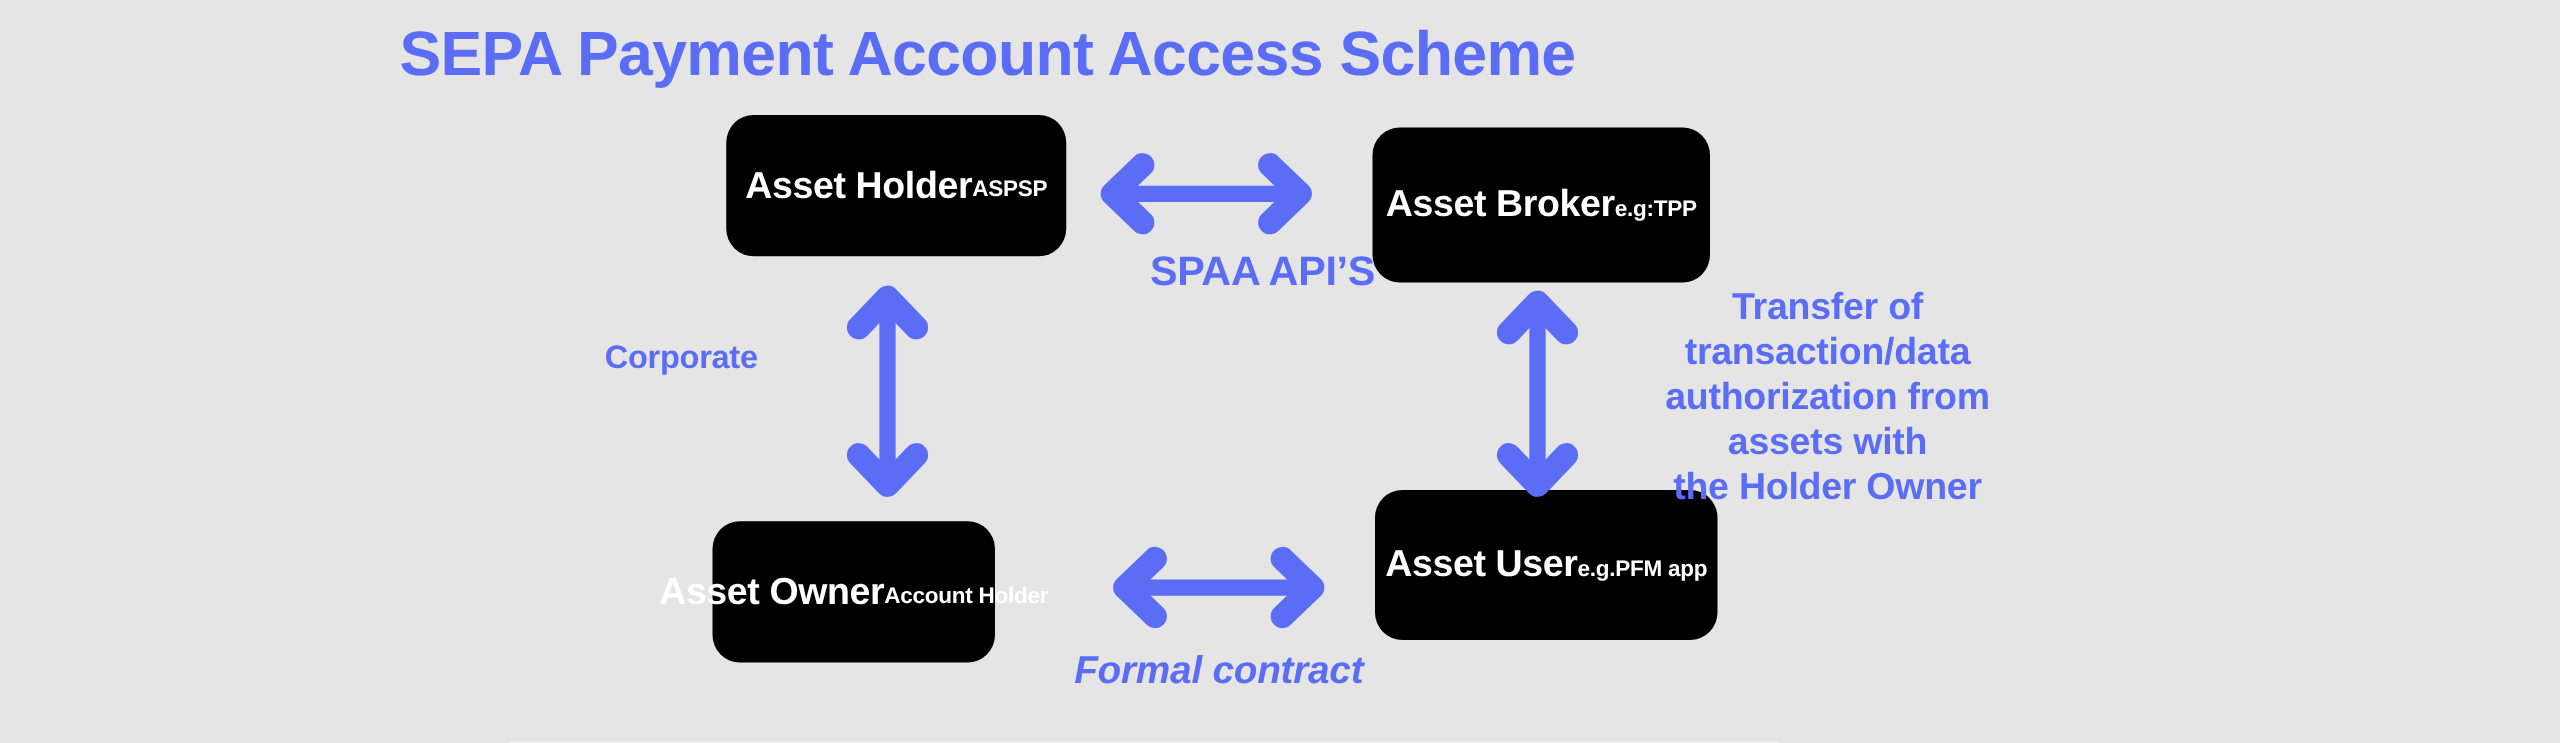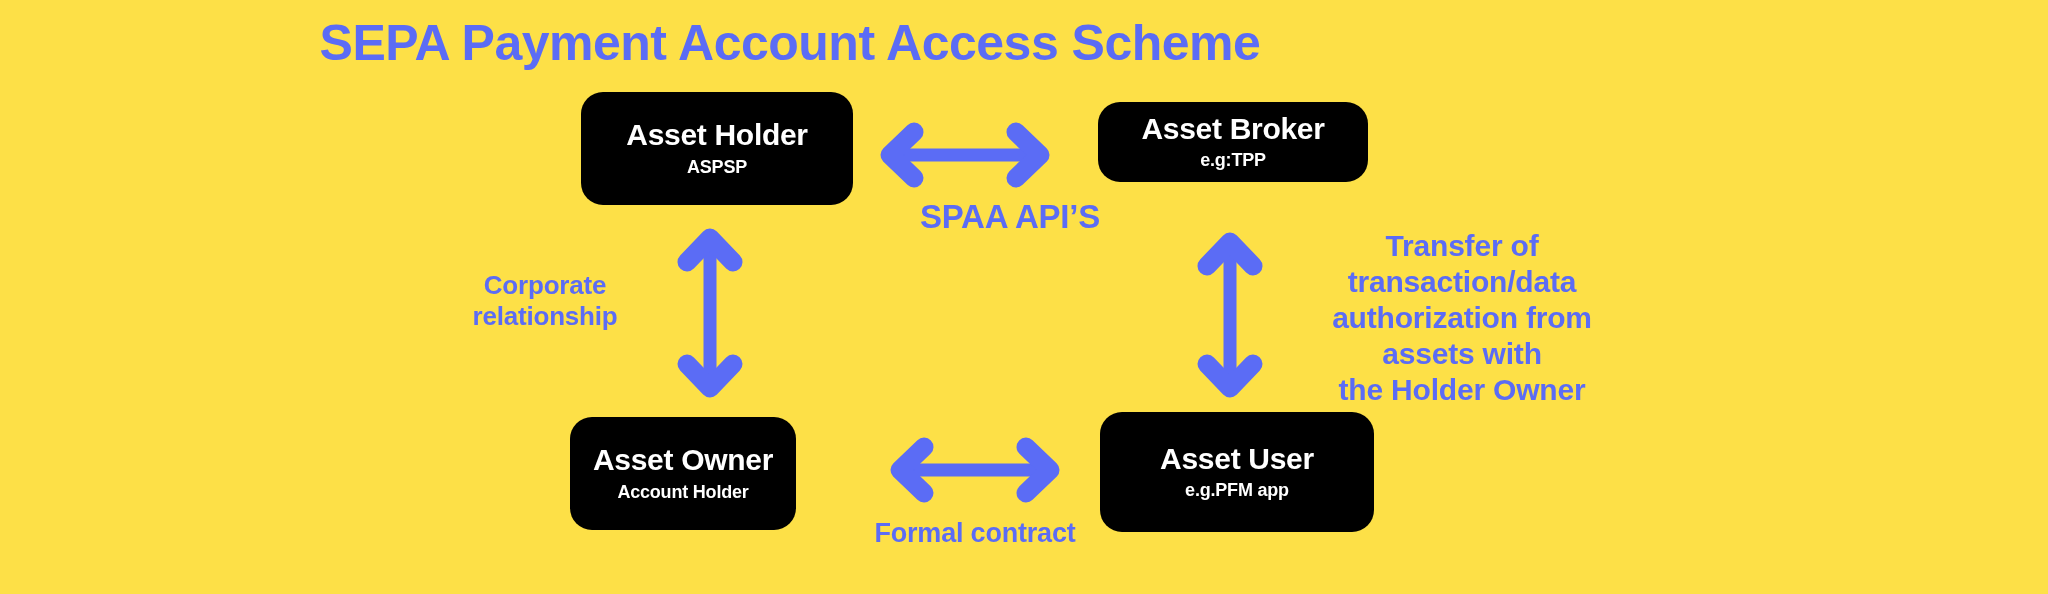--- a/index.html
+++ b/index.html
@@ -8,21 +8,21 @@
     background: #ffffff;
   }
   body {
     font-family: "Liberation Sans", sans-serif;
     -webkit-font-smoothing: antialiased;
   }
   #canvas {
     position: relative;
     width: 2048px;
     height: 594px;
-    background: #fde047;
+    background: #e5e5e5;
     overflow: hidden;
   }
 
   
   .title {
     position: absolute;
     left: 0;
     top: 14px;
     width: 1580px;
     text-align: center;
@@ -32,21 +32,21 @@
     color: #5b6cf5;
     white-space: nowrap;
   }
 
   
   .node {
     position: absolute;
     background: #000000;
     border-radius: 22px;
     display: flex;
-    flex-direction: column;
+    flex-direction: row;
     align-items: center;
     justify-content: center;
     color: #ffffff;
     box-sizing: border-box;
   }
   .node .node-title {
     font-size: 30px;
     font-weight: 800;
     line-height: 1.05;
     letter-spacing: -0.3px;
@@ -55,23 +55,23 @@
   .node .node-sub {
     font-size: 18px;
     font-weight: 700;
     line-height: 1.1;
     margin-top: 7px;
     letter-spacing: -0.2px;
     white-space: nowrap;
   }
 
   #node-asset-holder { left: 581px;  top: 92px;  width: 272px; height: 113px; }
-  #node-asset-broker { left: 1098px; top: 102px; width: 270px; height: 80px; }
+  #node-asset-broker { left: 1098px; top: 102px; width: 270px; height: 124px; }
   #node-asset-owner  { left: 570px;  top: 417px; width: 226px; height: 113px; }
-  #node-asset-user   { left: 1100px; top: 412px; width: 274px; height: 120px; }
+  #node-asset-user   { left: 1100px; top: 392px; width: 274px; height: 120px; }
 
   
   .arrow { position: absolute; }
   .arrow svg { display: block; overflow: visible; }
 
   #arrow-holder-broker { left: 870px; top: 125px; width: 190px; height: 60px; }
   #arrow-owner-user    { left: 880px; top: 440px; width: 190px; height: 60px; }
   #arrow-holder-owner  { left: 680px; top: 218px; width: 60px; height: 190px; }
   #arrow-broker-user   { left: 1200px; top: 222px; width: 60px; height: 186px; }
 
@@ -97,22 +97,23 @@
     width: 250px;
     text-align: center;
     font-size: 26px;
     line-height: 1.18;
   }
   #label-formal {
     left: 810px;
     top: 518px;
     width: 330px;
     text-align: center;
-    font-size: 27px;
+    font-size: 31px;
     white-space: nowrap;
+    font-style: italic;
   }
   #label-transfer {
     left: 1302px;
     top: 228px;
     width: 320px;
     text-align: center;
     font-size: 30px;
     line-height: 1.2;
   }
   .edge-label .line { display: block; }
@@ -173,21 +174,20 @@
       <line x1="30" y1="20" x2="30" y2="166" stroke="#5b6cf5" stroke-width="13" stroke-linecap="round"></line>
       <polyline points="7,44 30,20 53,44" fill="none" stroke="#5b6cf5" stroke-width="19" stroke-linecap="round" stroke-linejoin="round"></polyline>
       <polyline points="7,142 30,166 53,142" fill="none" stroke="#5b6cf5" stroke-width="19" stroke-linecap="round" stroke-linejoin="round"></polyline>
     </svg>
   </div>
 
   <div class="edge-label" id="label-spaa">SPAA API’S</div>
 
   <div class="edge-label" id="label-corporate">
     <span class="line">Corporate</span>
-    <span class="line">relationship</span>
   </div>
 
   <div class="edge-label" id="label-formal">Formal contract</div>
 
   <div class="edge-label" id="label-transfer">
     <span class="line">Transfer of</span>
     <span class="line">transaction/data</span>
     <span class="line">authorization from</span>
     <span class="line">assets with</span>
     <span class="line">the Holder Owner</span>

